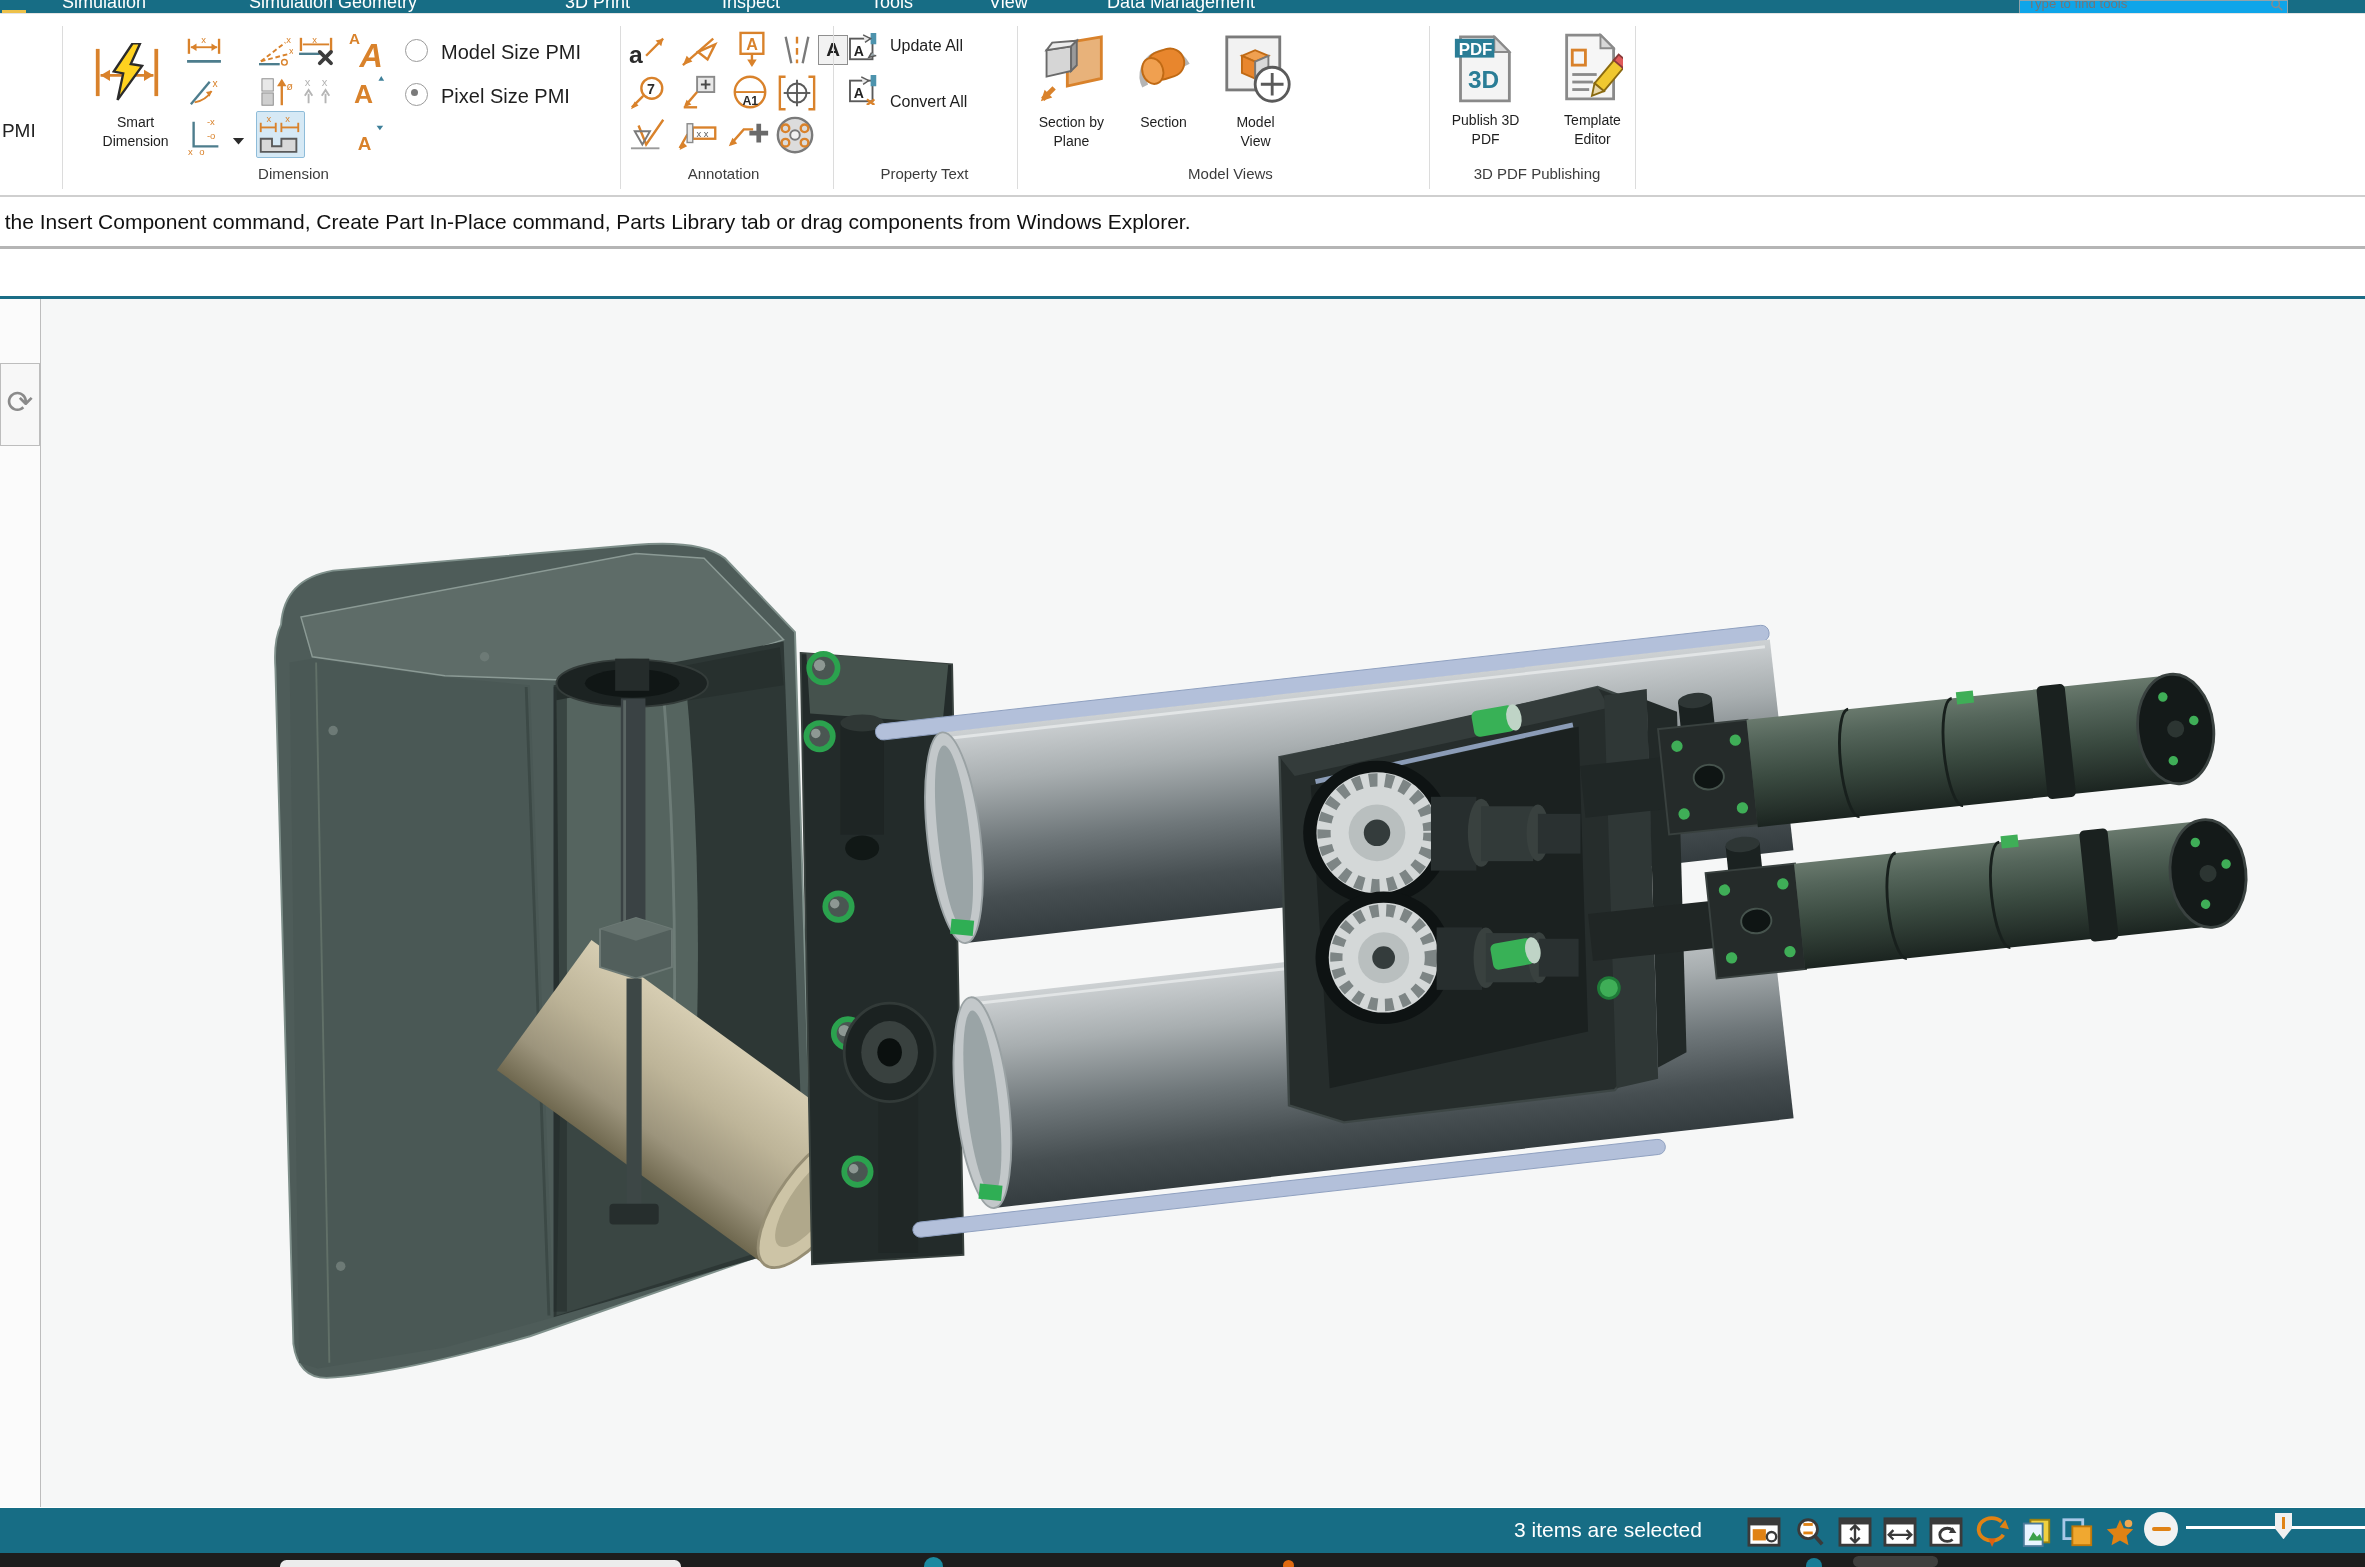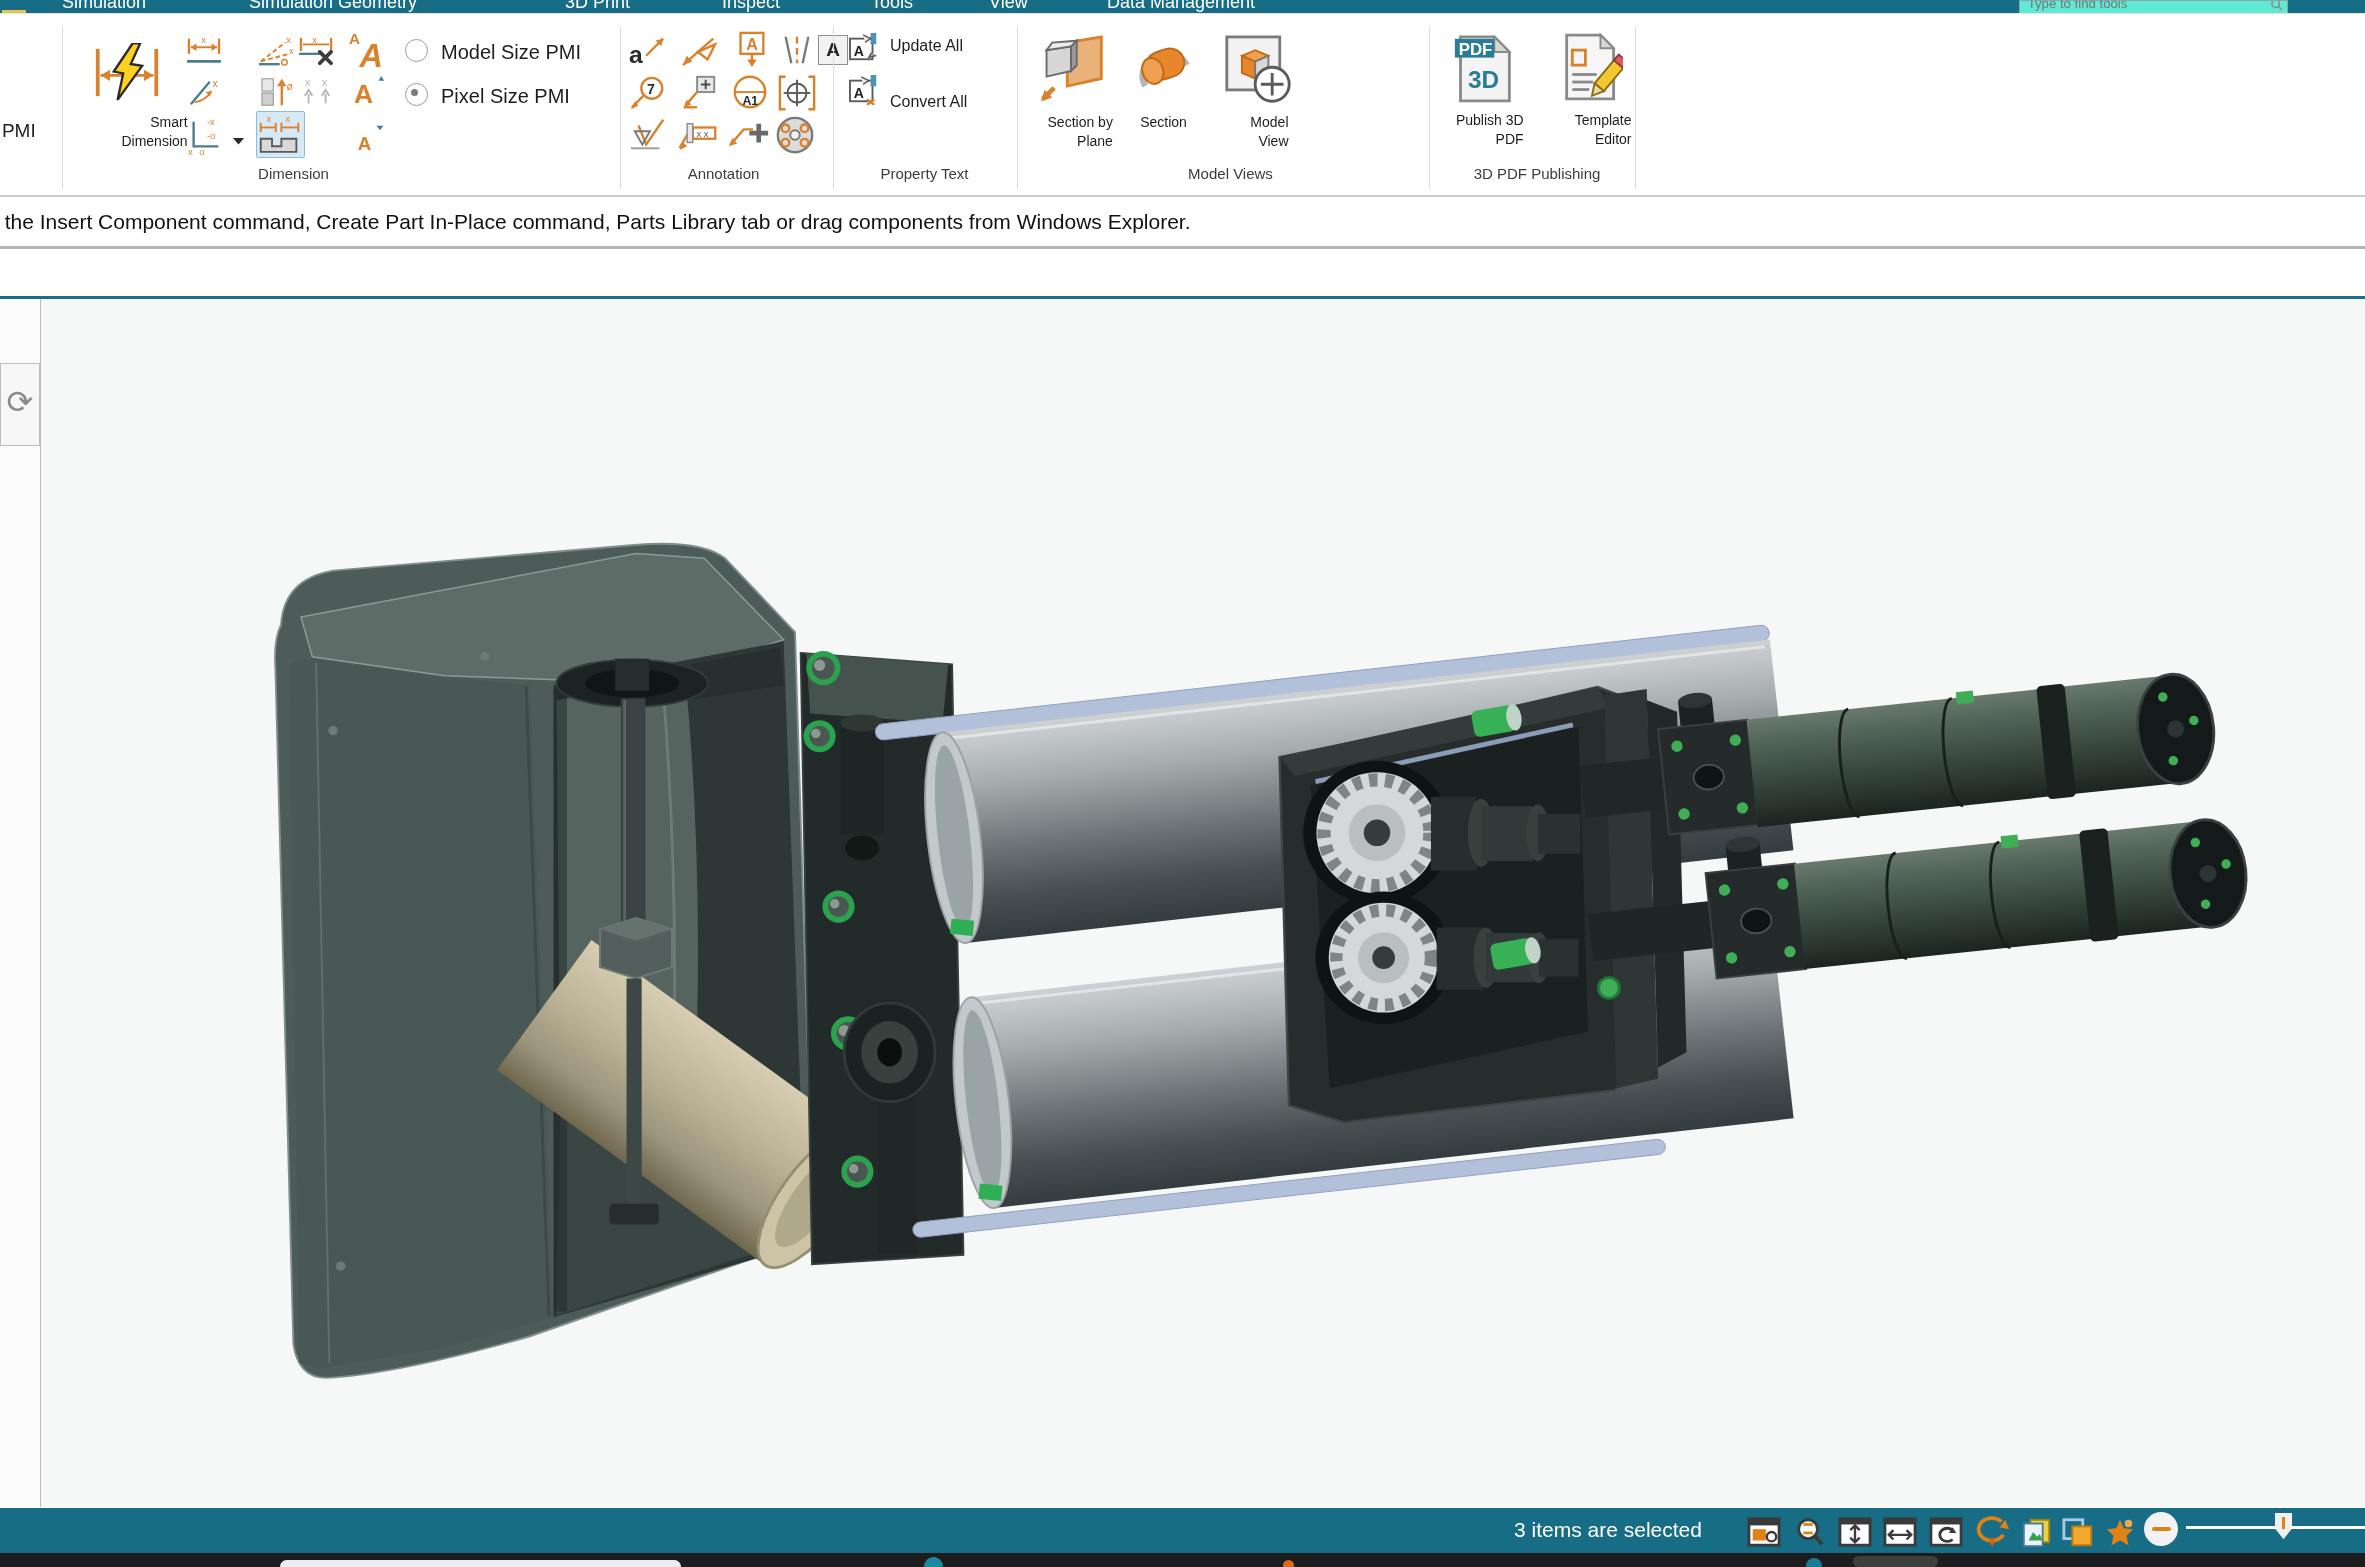--- a/index.html
+++ b/index.html
@@ -3,21 +3,21 @@
 <meta charset="utf-8">
 <style>
   html,body{margin:0;padding:0;background:#fff;}
   #app{position:relative;width:2366px;height:1567px;overflow:hidden;
        font-family:"Liberation Sans",sans-serif;background:#fff;}
   .abs{position:absolute;}
   
   .titlebar{left:0;top:0;width:2366px;height:13.2px;background:#176d85;overflow:hidden;}
   .tab{position:absolute;top:-8.5px;color:#fff;font-size:18px;white-space:nowrap;}
   .gold-underline{left:1.9px;top:10.4px;width:24.6px;height:2.8px;background:#edc14a;}
-  .searchbox{left:2019px;top:0;width:267px;height:12.3px;background:#5eead4;border:0.9px solid #8fa3ab;overflow:hidden;}
+  .searchbox{left:2019px;top:0;width:267px;height:12.3px;background:#0ea5e9;border:0.9px solid #8fa3ab;overflow:hidden;}
   .searchbox input{position:absolute;left:5.7px;top:-5.7px;width:218px;border:0;outline:0;font-size:13.2px;color:#444;
        font-family:"Liberation Sans",sans-serif;background:transparent;}
   
   .ribbon{left:0;top:13.2px;width:2366px;height:182px;background:#fff;border-top:0.9px solid #e4e4e4;}
   .vsep{position:absolute;top:11.4px;width:0.9px;height:163px;background:#dcdcdc;}
   .grouplabel{position:absolute;top:151px;font-size:15px;color:#3c3c3c;text-align:center;}
   .biglabel{position:absolute;font-size:14px;color:#1e1e1e;text-align:center;line-height:19px;}
   .biglabel.disabled{color:#a9a9a9;}
   .smallicon{position:absolute;}
   .hl{background:#d6e9f5;border:0.9px solid #8ebcd9;border-radius:1.9px;}
@@ -47,21 +47,21 @@
   .zoom-minus{position:absolute;left:2144px;top:3.8px;width:34px;height:34px;border-radius:50%;background:#f2f2f2;}
   .zoom-minus .bar{position:absolute;left:7.6px;top:15px;width:19px;height:3.8px;background:#e08214;border-radius:1.9px;}
   .slider-line{position:absolute;left:2186px;top:18px;width:180px;height:2.8px;background:#fff;}
   .slider-thumb{position:absolute;left:2275px;top:4.7px;width:17px;height:26.5px;background:#f0f0f0;
                 clip-path:polygon(0 0,100% 0,100% 60%,50% 100%,0 60%);}
   .slider-thumb .tick{position:absolute;left:6.6px;top:4.7px;width:3.8px;height:11.4px;background:#e08214;}
   
   .taskbar{left:0;top:1553px;width:2366px;height:14px;background:#1d1d1d;}
   .tb-pill{position:absolute;left:280px;top:6.6px;width:401px;height:13.2px;border-radius:7.6px;background:#ececec;}
   .tb-dot{position:absolute;border-radius:50%;}
-  .lbl2{white-space:normal;text-align:right;}
+  .lbl2{white-space:normal;}
 </style>
 </head>
 <body>
 
 <div id="app">
 
   <div class="abs titlebar">
     <span class="tab" style="left:62px">Simulation</span>
     <span class="tab" style="left:249px">Simulation Geometry</span>
     <span class="tab" style="left:565px">3D Print</span>

